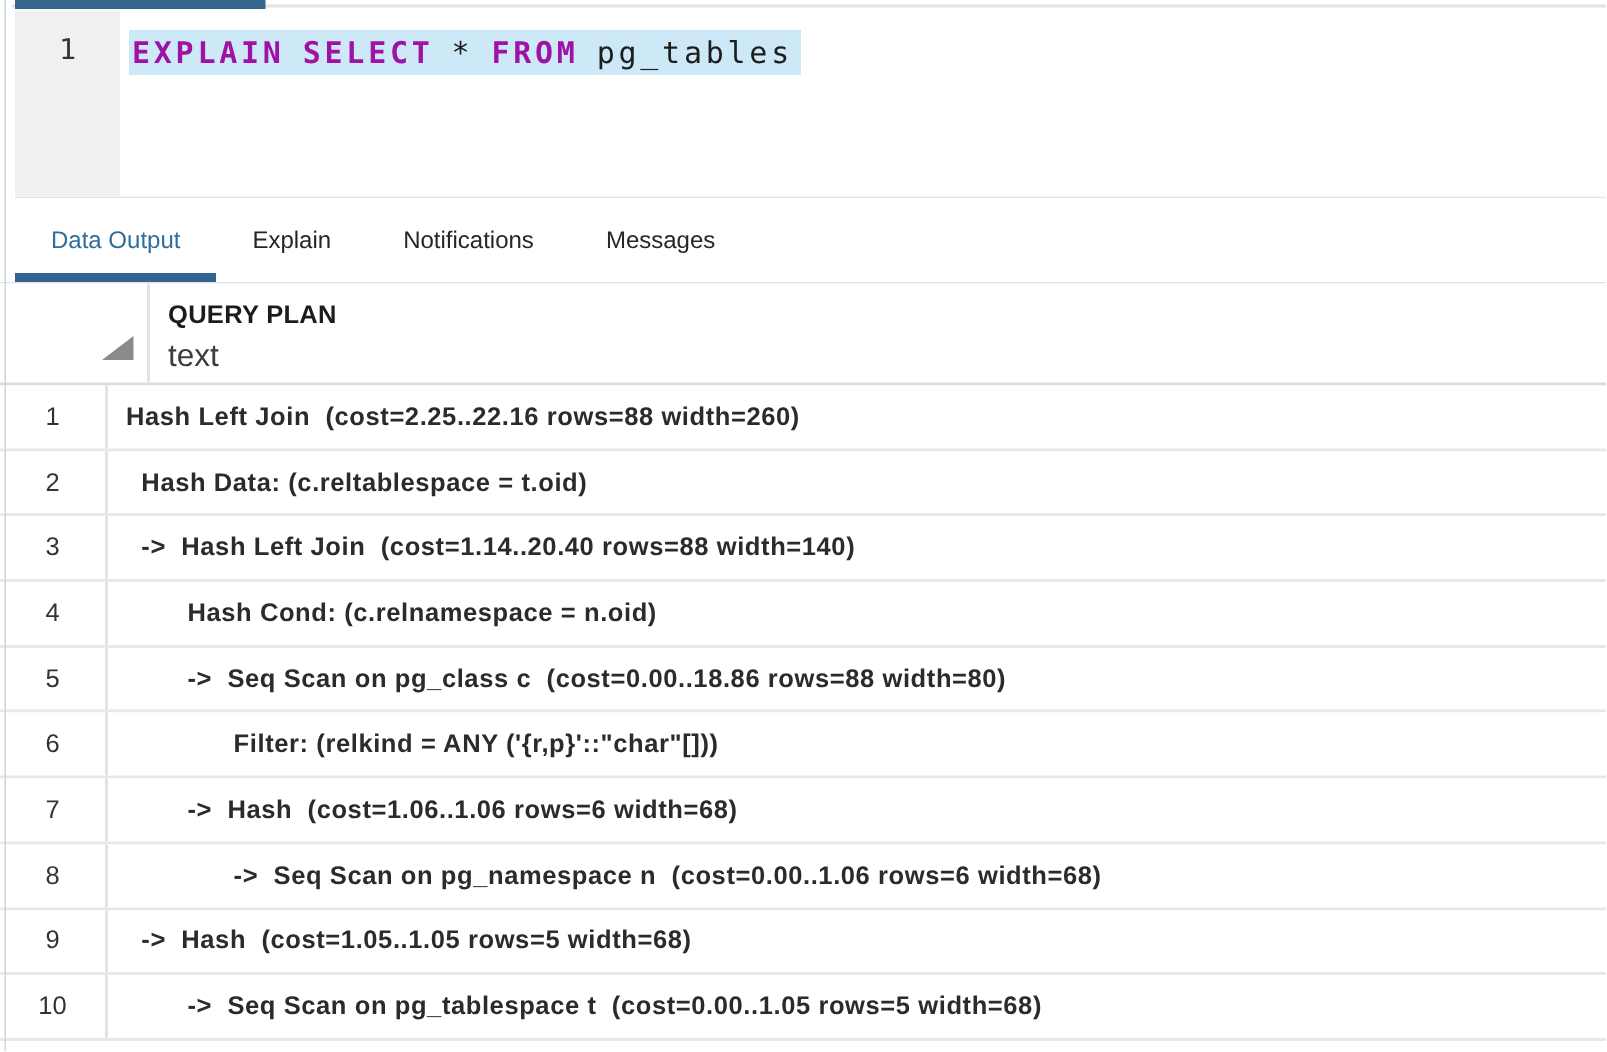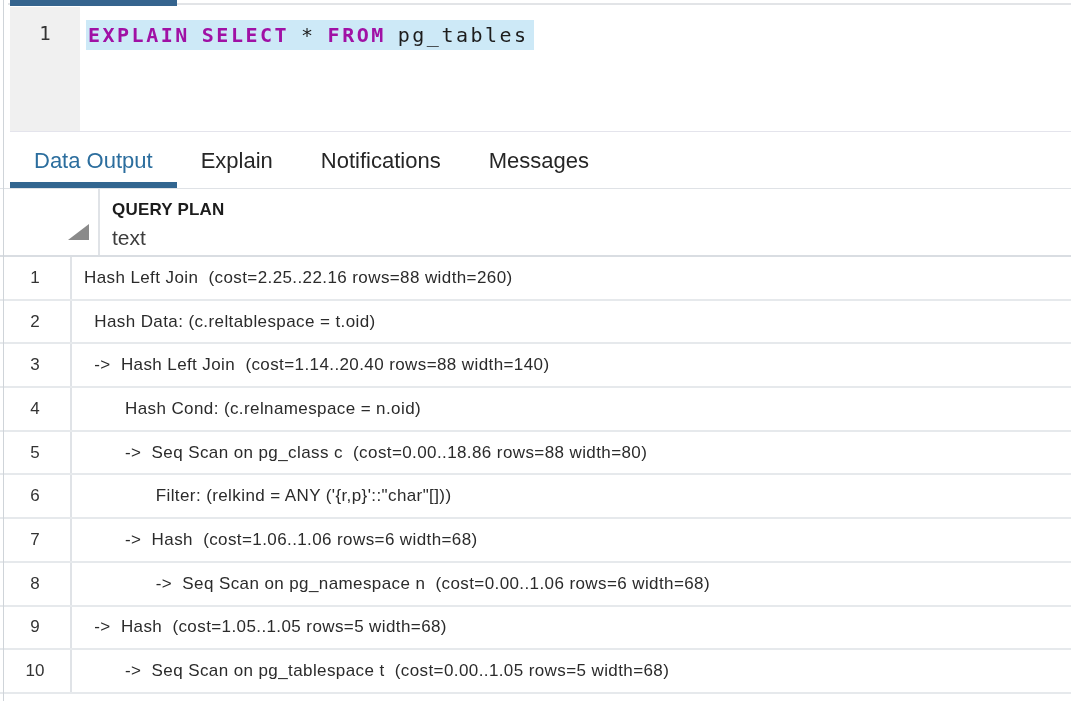--- a/index.html
+++ b/index.html
@@ -19,39 +19,39 @@
   .code-area { flex:1; padding:13px 0 0 6px; background:#fff; }
   .sql-line { display:inline-flex; gap:12px; background:#cde9f7; padding:3px 5px 3px 2px;
               font-family:"DejaVu Sans Mono","Liberation Mono",monospace; font-size:20px;
               letter-spacing:2.5px; line-height:24px; color:#1d1d1d; white-space:pre; }
   .kw { color:#a011a5; font-weight:bold; }
 
   
   .tabbar { height:56px; border-bottom:1px solid #dfe2e6; display:flex; align-items:stretch;
             padding-left:10px; background:#fff; }
   .tab { position:relative; display:flex; align-items:center; padding:0 24px;
-         font-size:22px; color:#262626; cursor:pointer; }
+         font-size:16px; color:#262626; cursor:pointer; }
   .tab.active { color:#2c6e9e; }
   .tab.active::after { content:""; position:absolute; left:0; right:0; bottom:0; height:6px; background:#326690; }
 
   
   .grid { background:#fff; }
   .grid-header { height:68px; border-bottom:2px solid #d9dde2; display:flex;padding-left:28px; }
   .corner-cell { width:72px; border-right:2px solid #e0e3e7; position:relative; cursor:pointer; }
   .triangle { position:absolute; right:9px; bottom:15px; width:0; height:0;
               border-bottom:16px solid #8a8a8a; border-left:21px solid transparent; }
   .col-header { flex:1; padding:11px 0 0 12px; cursor:pointer; }
   .col-name { font-weight:bold; font-size:17px; color:#1c1c1c; letter-spacing:0.2px; }
   .col-type { font-size:21px; color:#3d3d3d; margin-top:6px; }
 
   .grid-row { height:43.7px; border-bottom:2px solid #e6e9ec; display:flex; background:#fff; }
   .row-num { width:72px; border-right:2px solid #e0e3e7; display:flex; align-items:center;
              justify-content:center; font-size:17px; color:#333; }
   .row-text { flex:1; display:flex; align-items:center; padding-left:12px; font-size:17px;
-              letter-spacing:0.4px; color:#2b2b2b; white-space:pre; overflow:hidden; }
+              letter-spacing:0.4px; color:#2b2b2b; white-space:pre; overflow:hidden;font-weight:bold; }
 </style>
 </head>
 <body>
 
 <div class="screen">
   <div class="left-edge"></div>
 
   <div class="editor-panel">
     <div class="top-scroll">
       <div class="track"></div>

